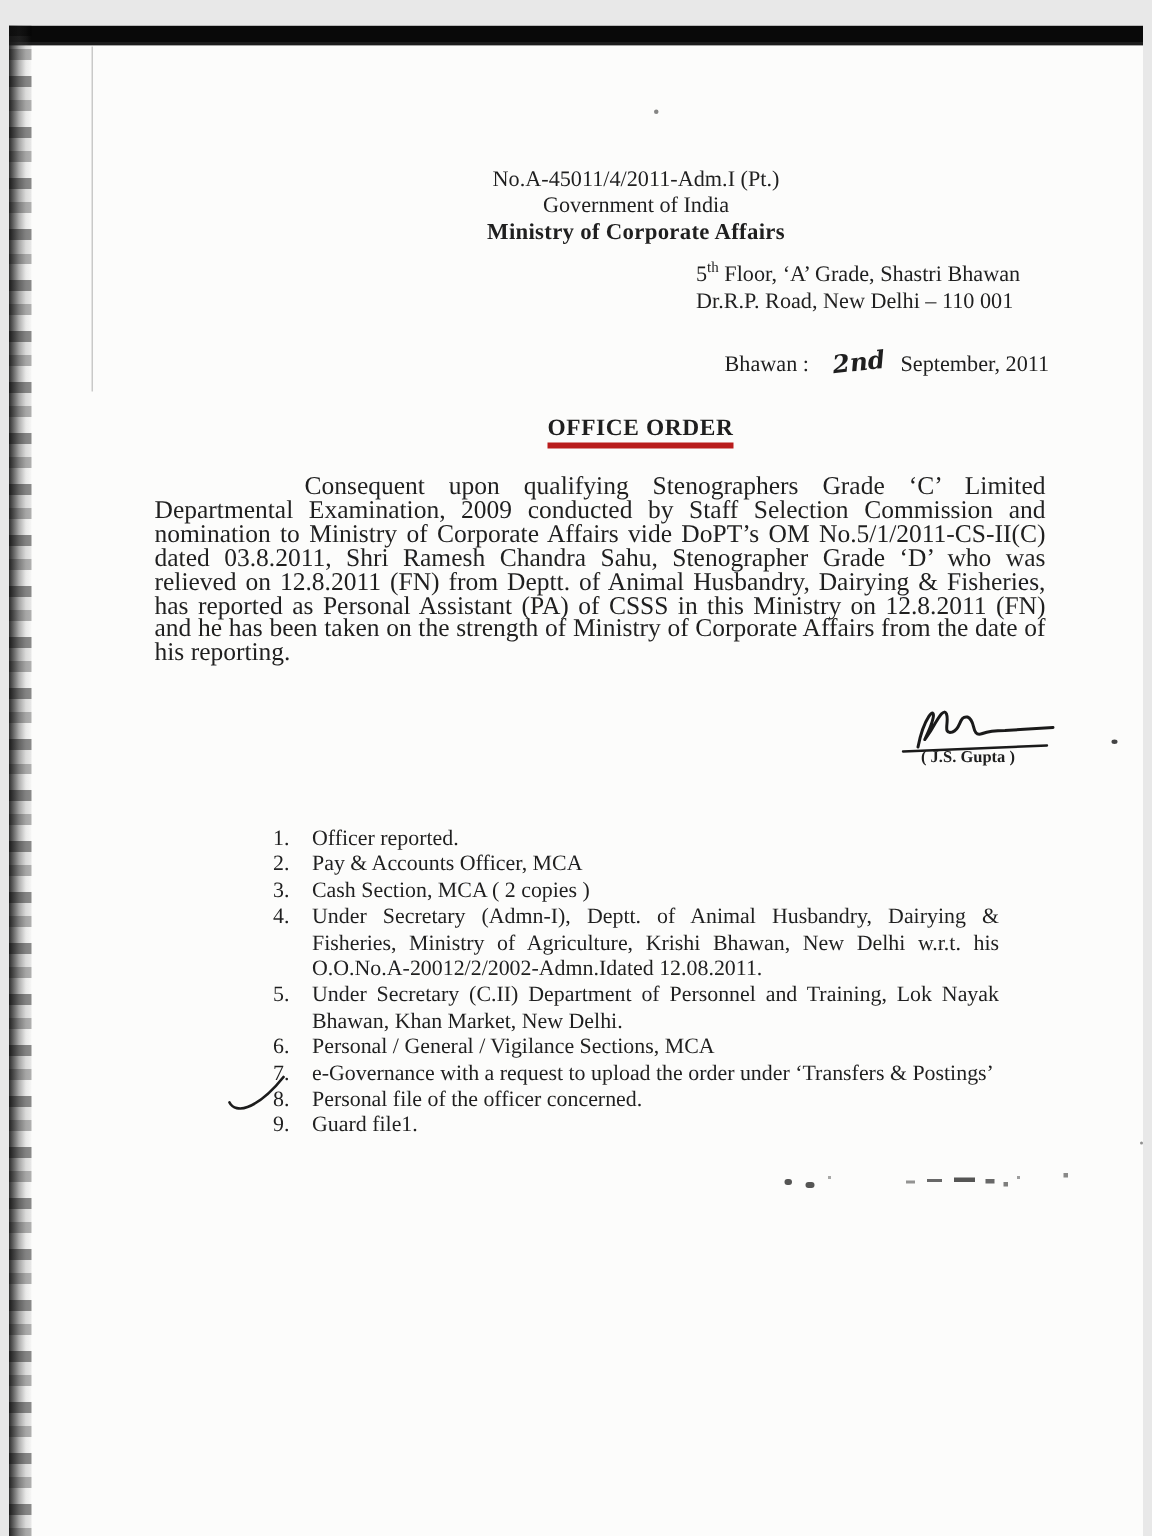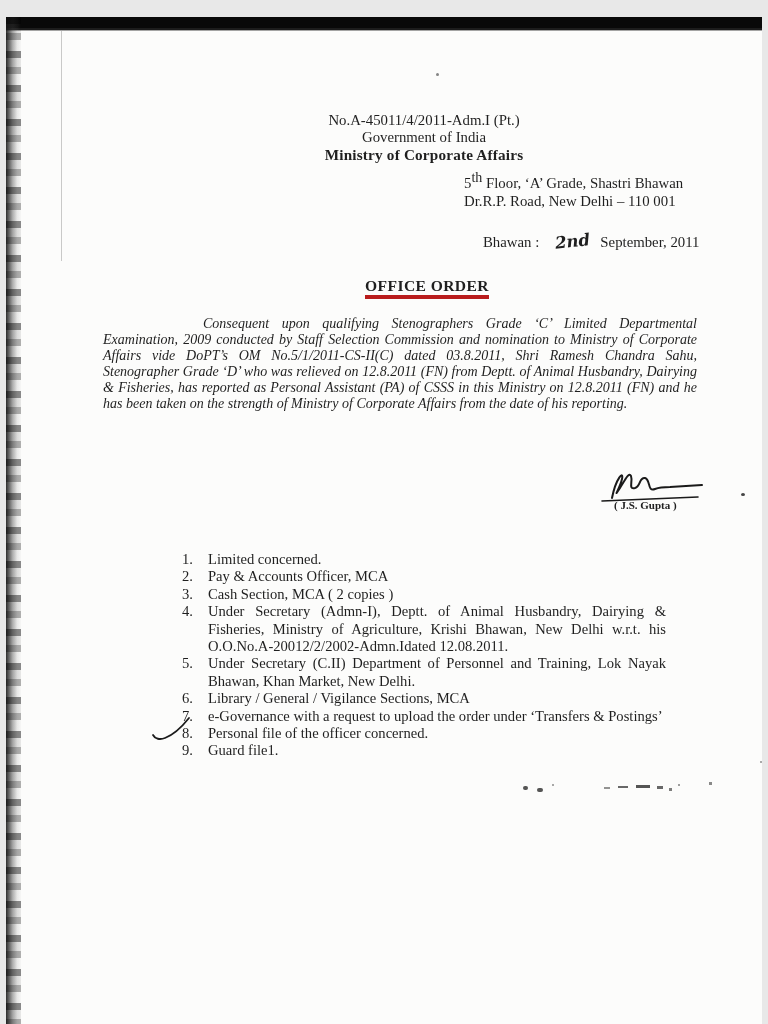--- a/index.html
+++ b/index.html
@@ -22,30 +22,30 @@
     background:linear-gradient(to bottom,#000 0 92%,rgba(0,0,0,.35));}
   .bottom-bar{position:absolute;left:0;top:1013px;width:768px;height:11px;
     background:linear-gradient(to bottom,rgba(0,0,0,.1),#3c3c3c 35%,#0b0b0b 75%);}
   .faint-vline{position:absolute;left:55px;top:14px;width:1px;height:230px;background:rgba(0,0,0,.2);}
   .speck{position:absolute;background:#232323;border-radius:50%;}
 
   
   .hdr-block{position:absolute;left:66px;top:95px;width:704px;text-align:center;line-height:17px;font-size:14.8px;}
   .hdr-block .ministry{font-weight:bold;font-size:15.2px;letter-spacing:.2px;}
   .addr-block{position:absolute;left:458px;top:158px;font-size:14.8px;line-height:17.6px;}
-  .addr-block sup{font-size:14px;vertical-align:super;line-height:0;}
+  .addr-block sup{font-size:10px;vertical-align:super;line-height:0;}
   .dated-line{position:absolute;left:477px;top:215px;font-size:14.8px;white-space:nowrap;}
   .dated-line .hand{display:inline-block;font-family:"DejaVu Serif",serif;font-style:italic;font-weight:bold;
     font-size:16.5px;transform:rotate(-6deg);margin:0 10px 0 16px;}
 
   
   .order-title{position:absolute;left:74px;top:260px;width:694px;text-align:center;}
   .order-title span{font-weight:bold;font-size:15.6px;letter-spacing:.4px;border-bottom:4px solid #b91c1c;padding-bottom:1px;}
   .order-body{position:absolute;left:97px;top:299px;width:594px;margin:0;
-    font-size:14px;line-height:15.9px;text-align:justify;text-indent:100px;font-style:italic;}
+    font-size:17px;line-height:15.9px;text-align:justify;text-indent:100px;}
 
   
   .sig-svg{position:absolute;left:592px;top:449px;}
   .sig-name{position:absolute;left:608px;top:482px;font-weight:bold;font-size:11px;white-space:nowrap;}
   .sig-title{position:absolute;left:437px;top:499px;font-weight:bold;font-size:15.2px;white-space:nowrap;}
 
   
   .dist{position:absolute;left:176px;top:534px;width:484px;font-size:14.6px;line-height:17.4px;}
   .dist .row{display:flex;}
   .dist .num{width:26px;flex:0 0 26px;}
@@ -95,41 +95,41 @@
     <g fill="none" stroke="#1a1a1a" stroke-width="2" stroke-linecap="round">
       <path d="M14 32 C 18 12, 26 4, 24 13 C 22 22, 14 34, 22 22 C 28 12, 31 6, 33 10 C 35 15, 30 24, 37 22 C 43 20, 41 11, 47 12 C 53 14, 49 26, 57 23 C 62 21, 66 21, 72 21 L 104 19"></path>
       <path d="M4 35 L 100 31" stroke-width="1.6"></path>
     </g>
   </svg>
   <div class="sig-name">( J.S. Gupta )</div>
 
   <div class="dist">
     <div class="row">
         <span class="num">1.</span>
-        <span class="txt">Limited concerned.</span>
+        <span class="txt">Officer reported.</span>
       </div>
     <div class="row">
         <span class="num">2.</span>
         <span class="txt">Pay &amp; Accounts Officer, MCA</span>
       </div>
     <div class="row">
         <span class="num">3.</span>
         <span class="txt">Cash Section, MCA ( 2 copies )</span>
       </div>
     <div class="row">
         <span class="num">4.</span>
         <span class="txt">Under Secretary (Admn-I), Deptt. of Animal Husbandry, Dairying &amp; Fisheries, Ministry of Agriculture, Krishi Bhawan, New Delhi w.r.t. his O.O.No.A-20012/2/2002-Admn.Idated 12.08.2011.</span>
       </div>
     <div class="row">
         <span class="num">5.</span>
         <span class="txt">Under Secretary (C.II) Department of Personnel and Training, Lok Nayak Bhawan, Khan Market, New Delhi.</span>
       </div>
     <div class="row">
         <span class="num">6.</span>
-        <span class="txt">Library / General / Vigilance Sections, MCA</span>
+        <span class="txt">Personal / General / Vigilance Sections, MCA</span>
       </div>
     <div class="row">
         <span class="num">7.</span>
         <span class="txt">e-Governance with a request to upload the order under ‘Transfers &amp; Postings’</span>
       </div>
     <div class="row">
         <span class="num">8.</span>
         <span class="txt">Personal file of the officer concerned.</span>
       </div>
     <div class="row">

